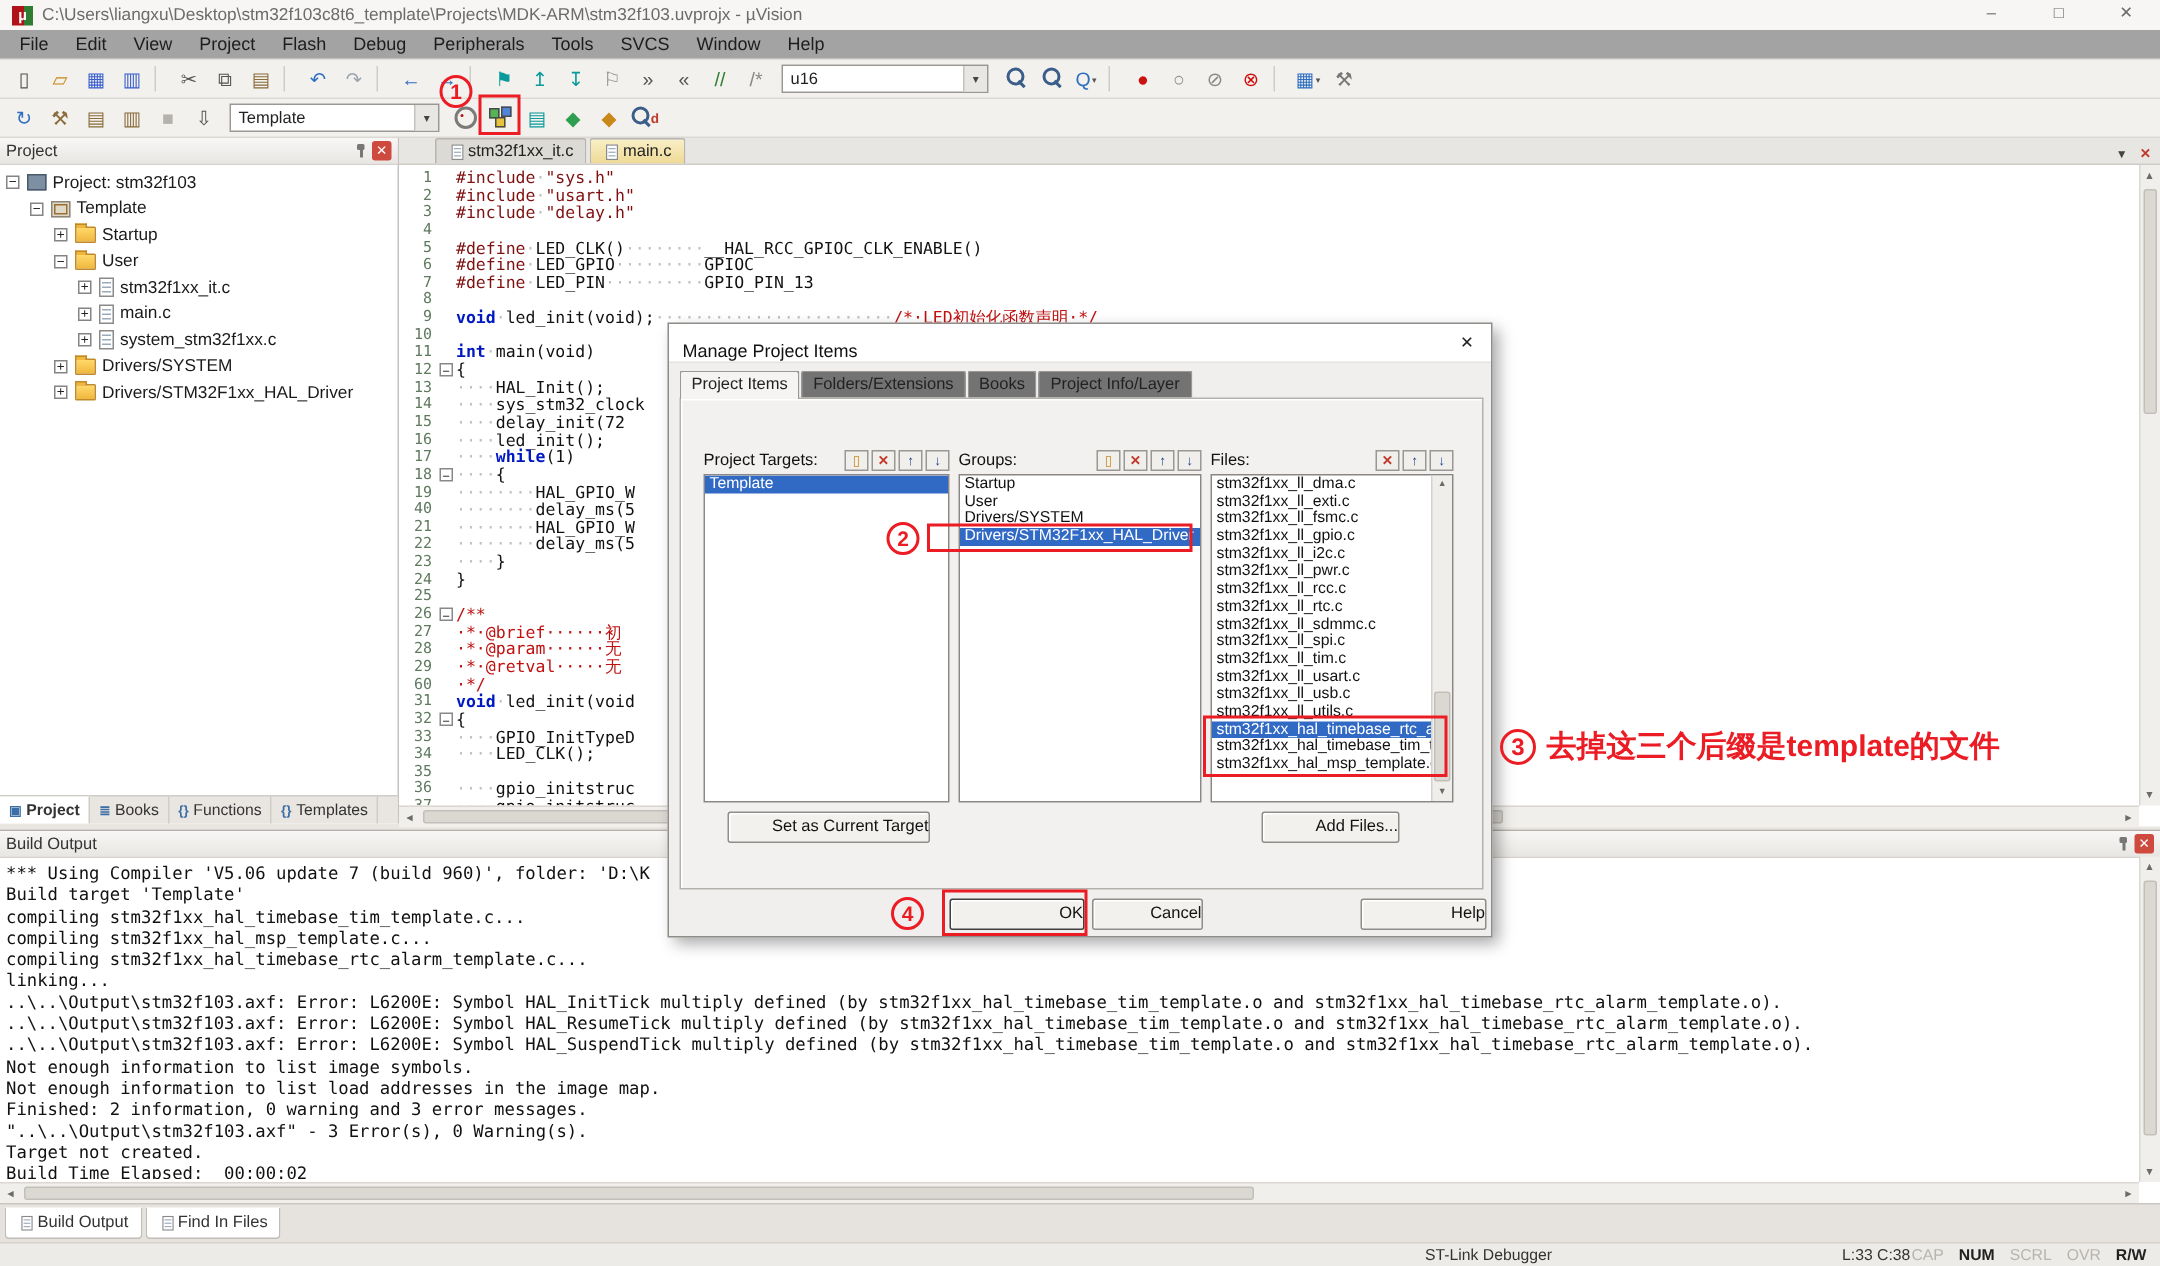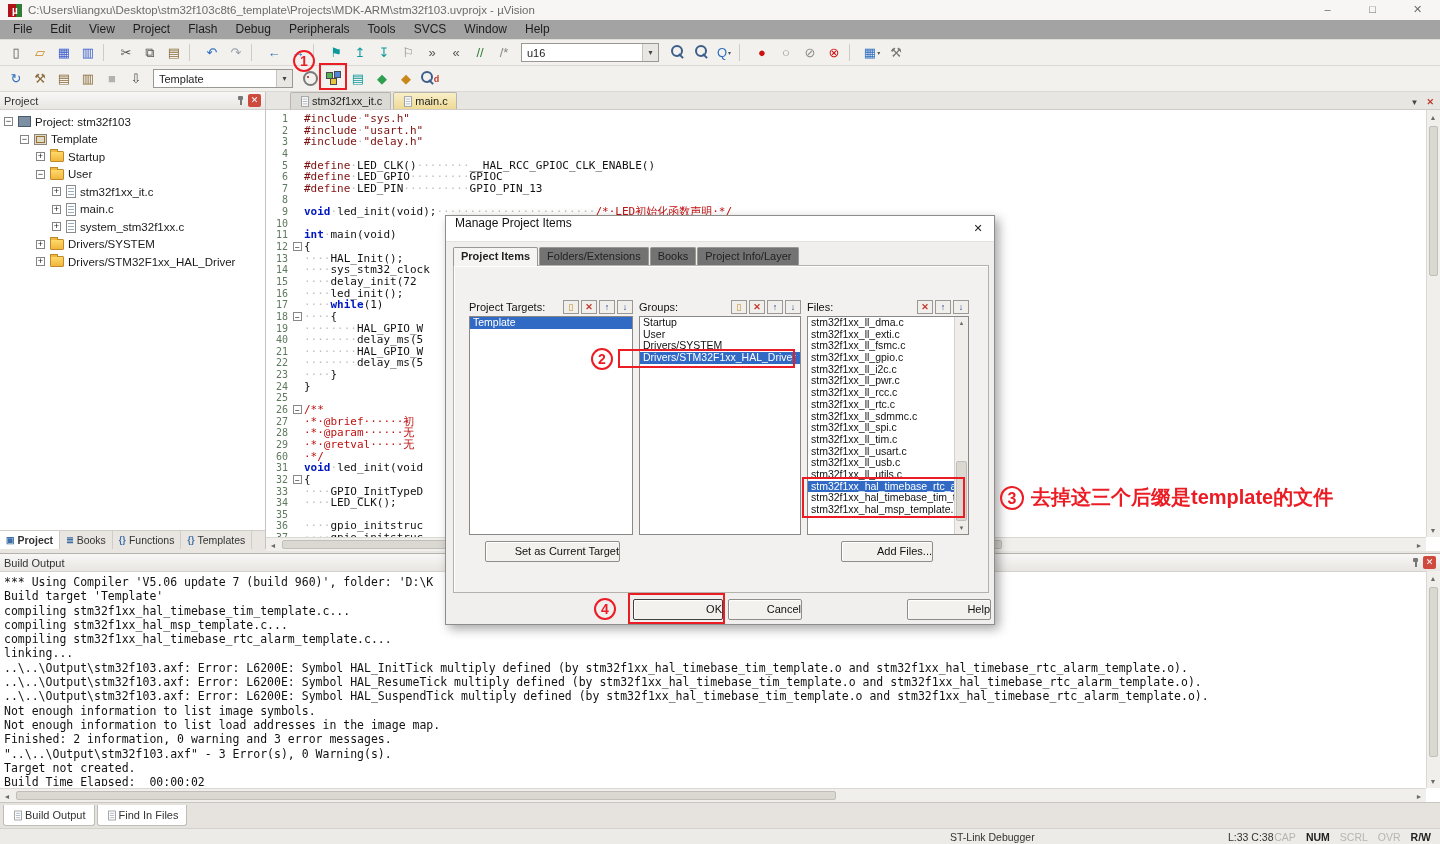--- a/index.html
+++ b/index.html
@@ -126,28 +126,28 @@
   .dtab .i-page{transform:scale(.75);margin-right:2px}
   .statusbar{position:absolute;left:0;top:828px;width:1440px;height:16px;background:#edebe7;
              border-top:1px solid #d5d2cd;font-size:10.5px;color:#333}
   .sb-item{position:absolute;top:1px;line-height:14px}
   .sb-flags{position:absolute;right:4px;top:1px;display:flex;line-height:14px}
   .flag{margin:0 5px;color:#b8b5b0}.flag.on{color:#222;font-weight:bold}
 
   
   .dialog{position:absolute;left:445px;top:215px;width:550px;height:410px;background:#f0efed;
           border:1px solid #8f8d8a;box-shadow:4px 4px 10px rgba(0,0,0,.35);z-index:50;box-sizing:border-box}
-  .dlg-title{height:25px;background:#fff;display:flex;align-items:flex-start;padding-left:9px;font-size:12px;
+  .dlg-title{height:25px;background:#fff;display:flex;align-items:flex-end;padding-left:9px;font-size:12px;
              color:#111;border-bottom:1px solid #e4e2de}
   .dlg-close{margin-left:auto;width:32px;height:100%;display:flex;align-items:center;justify-content:center;
              font-size:11px;color:#222}
   .dlg-tabs{position:absolute;left:7px;top:31px;display:flex;font-size:11px}
   .dtab2{padding:2px 7px 2px 7px;border:1px solid #9a9894;border-bottom:none;background:#737373;
          border-radius:2px 2px 0 0;margin-right:1px;color:#222}
-  .dtab2.active{background:#f5f4f2;font-weight:bold;padding-bottom:4px;position:relative;z-index:2}
+  .dtab2.active{background:#f5f4f2;font-weight:normal;padding-bottom:4px;position:relative;z-index:2}
   .dlg-frame{position:absolute;left:7px;top:49px;width:536px;height:328px;border:1px solid #b4b1ad;
              background:#f2f1ef;box-shadow:inset 1px 1px 0 #fff;box-sizing:border-box}
   .col-head{position:absolute;height:16px;display:flex;align-items:center;font-size:11px;color:#111}
   .col-tools{margin-left:auto;display:flex}
   .mini{width:16px;height:14px;border:1px solid #9a9894;background:#f0efec;font-size:9px;line-height:12px;
         text-align:center;margin-left:2px;color:#1a3f8f;box-sizing:border-box}
   .mini.red{color:#c0392b;font-weight:bold}
   .mini.new{color:#c8891a}
   .lb{position:absolute;background:#fff;border:1px solid #8a8886;font-size:10.5px;overflow:hidden;box-sizing:border-box}
   .lb-row{height:11.7px;line-height:11.7px;padding-left:3px;white-space:nowrap;overflow:hidden;color:#111}

